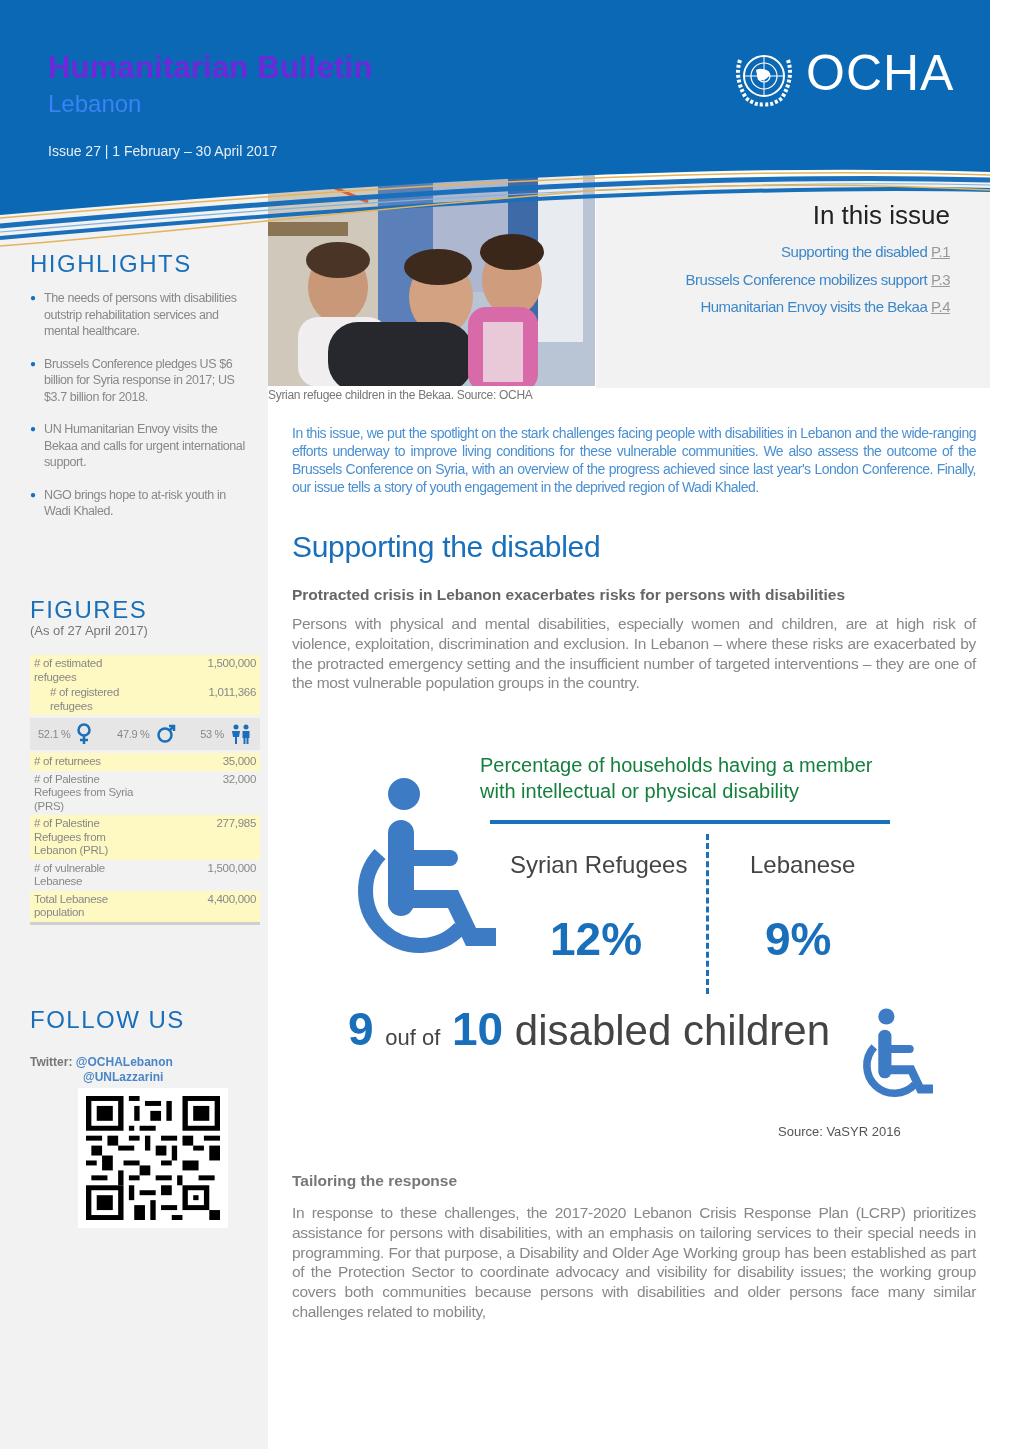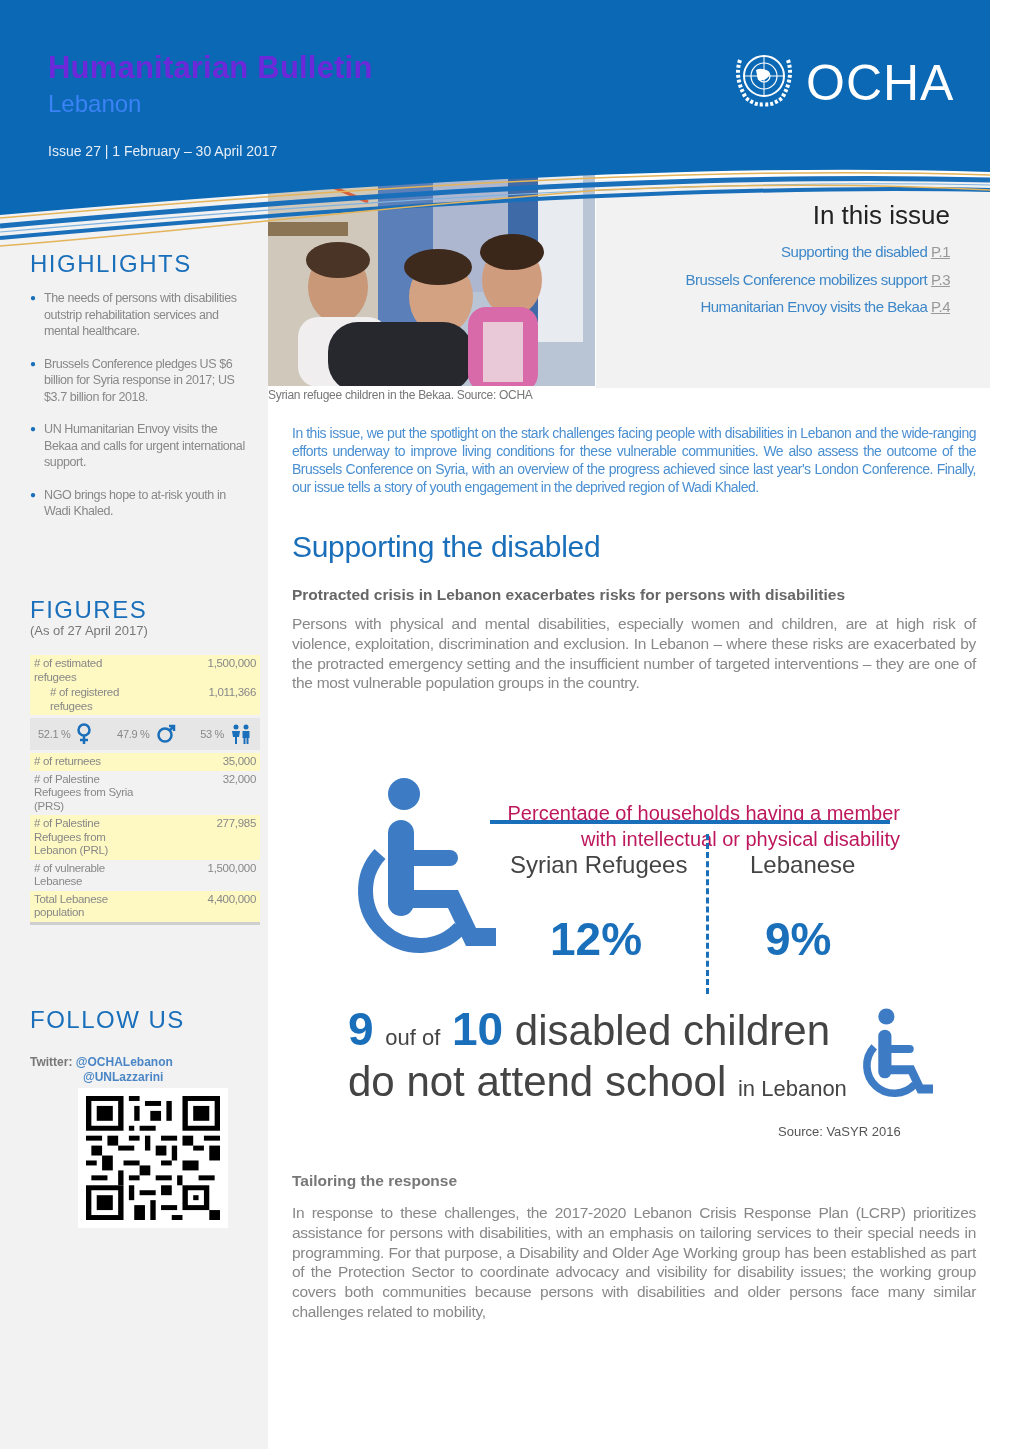--- a/index.html
+++ b/index.html
@@ -9,21 +9,21 @@
   .page { position: absolute; left: 0; top: 0; width: 990px; height: 1449px; background: #ffffff; }
   .sidebar-bg { position: absolute; left: 0; top: 190px; width: 268px; height: 1259px; background: #f2f2f2; }
   .toc-bg { position: absolute; left: 596px; top: 180px; width: 394px; height: 208px; background: #f2f2f2; }
 
   
   .header { position: absolute; left: 0; top: 0; width: 990px; height: 250px; }
   .header svg.banner { position: absolute; left: 0; top: 0; }
   .title { position: absolute; left: 48px; top: 50px; color: #6d28d9; font-weight: bold; font-size: 31px; letter-spacing: 0.2px; }
   .subtitle { position: absolute; left: 48px; top: 90px; color: #3b82f6; font-size: 24px; }
   .issue { position: absolute; left: 48px; top: 143px; color: #e8eef7; font-size: 14px; }
-  .logo { position: absolute; left: 730px; top: 48px; display: flex; align-items: flex-end; }
+  .logo { position: absolute; left: 730px; top: 48px; display: flex; align-items: flex-start; }
   .logo .ocha { color: #fff; font-size: 50px; margin-left: 8px; letter-spacing: 1px; line-height: 1; }
 
   
   .photo { position: absolute; left: 268px; top: 172px; width: 327px; height: 214px; overflow: hidden; }
   .caption { position: absolute; left: 268px; top: 388px; font-size: 12px; color: #777; letter-spacing: -0.3px; }
 
   
   .toc-title { position: absolute; right: 40px; top: 200px; font-size: 26px; color: #222; }
   .toc-list { position: absolute; right: 40px; top: 238px; text-align: right; }
   .toc-item { font-size: 15px; line-height: 27.5px; letter-spacing: -0.5px; }
@@ -49,21 +49,21 @@
 
   
   .intro { position: absolute; left: 292px; top: 424px; width: 684px; font-size: 14px; line-height: 18px; color: #4a8fd1; text-align: justify; letter-spacing: -0.5px; }
   .h1 { position: absolute; left: 292px; top: 530px; font-size: 30px; color: #1a6fba; letter-spacing: -0.3px; }
   .h2 { position: absolute; left: 292px; top: 586px; font-size: 15.5px; font-weight: bold; color: #666; }
   .body-p { position: absolute; left: 292px; width: 684px; font-size: 15.5px; line-height: 19.8px; color: #888; text-align: justify; letter-spacing: -0.3px; }
   .h3 { position: absolute; left: 292px; top: 1172px; font-size: 15.5px; font-weight: bold; color: #777; }
 
   
   .info { position: absolute; left: 340px; top: 750px; width: 600px; height: 400px; }
-  .info-title { position: absolute; left: 140px; top: 2px; width: 420px; text-align: right; font-size: 20px; color: #be185d; line-height: 26px; margin-top: 48px; }
+  .info-title { position: absolute; left: 140px; top: 2px; width: 420px; text-align: left; font-size: 20px; color: #15803d; line-height: 26px; }
   .info-line { position: absolute; left: 150px; top: 70px; width: 400px; height: 4px; background: #1a6fba; }
   .info-divider { position: absolute; left: 366px; top: 84px; width: 0; height: 160px; border-left: 3px dashed #1a6fba; }
   .cat { position: absolute; top: 101px; font-size: 24px; color: #444; }
   .pct { position: absolute; top: 162px; font-size: 46px; font-weight: bold; color: #1a6fba; }
   .stat-l1 { position: absolute; left: 8px; top: 252px; color: #444; font-size: 42px; white-space: nowrap; }
   .stat-l1 b { color: #1a6fba; font-size: 46px; }
   .stat-l1 small { font-size: 22px; }
   .stat-l2 { position: absolute; left: 8px; top: 308px; color: #444; font-size: 42px; white-space: nowrap; }
   .stat-l2 small { font-size: 22px; }
   .info-source { position: absolute; left: 438px; top: 374px; font-size: 13px; color: #555; }
@@ -302,24 +302,20 @@
     <div class="cat" style="left:170px;">Syrian Refugees</div>
     <div class="cat" style="left:410px;">Lebanese</div>
     <div class="pct" style="left:210px;">12%</div>
     <div class="pct" style="left:425px;">9%</div>
     <div class="stat-l1">
       <b>9</b>
       <small>ouf of</small>
       <b>10</b>
       <span>disabled children</span>
     </div>
-    <div class="stat-l2">
-      <span>do not attend school</span>
-      <small>in Lebanon</small>
-    </div>
     <svg style="position:absolute;left:518px;top:258px;" width="76" height="92" viewBox="0 0 150 180">
       <circle cx="56" cy="16" r="16" fill="#3d7cc5"></circle>
       <rect x="40" y="42" width="26" height="96" rx="13" fill="#3d7cc5"></rect>
       <rect x="50" y="72" width="60" height="16" rx="8" fill="#3d7cc5"></rect>
       <path d="M50 112 H110 L128 150 H148 V168 H118 L100 130 H50 Z" fill="#3d7cc5"></path>
       <path d="M32 76 A52 52 0 1 0 112 150" fill="none" stroke="#3d7cc5" stroke-width="15"></path>
     </svg>
     <div class="info-source">Source: VaSYR 2016</div>
   </div>
 

